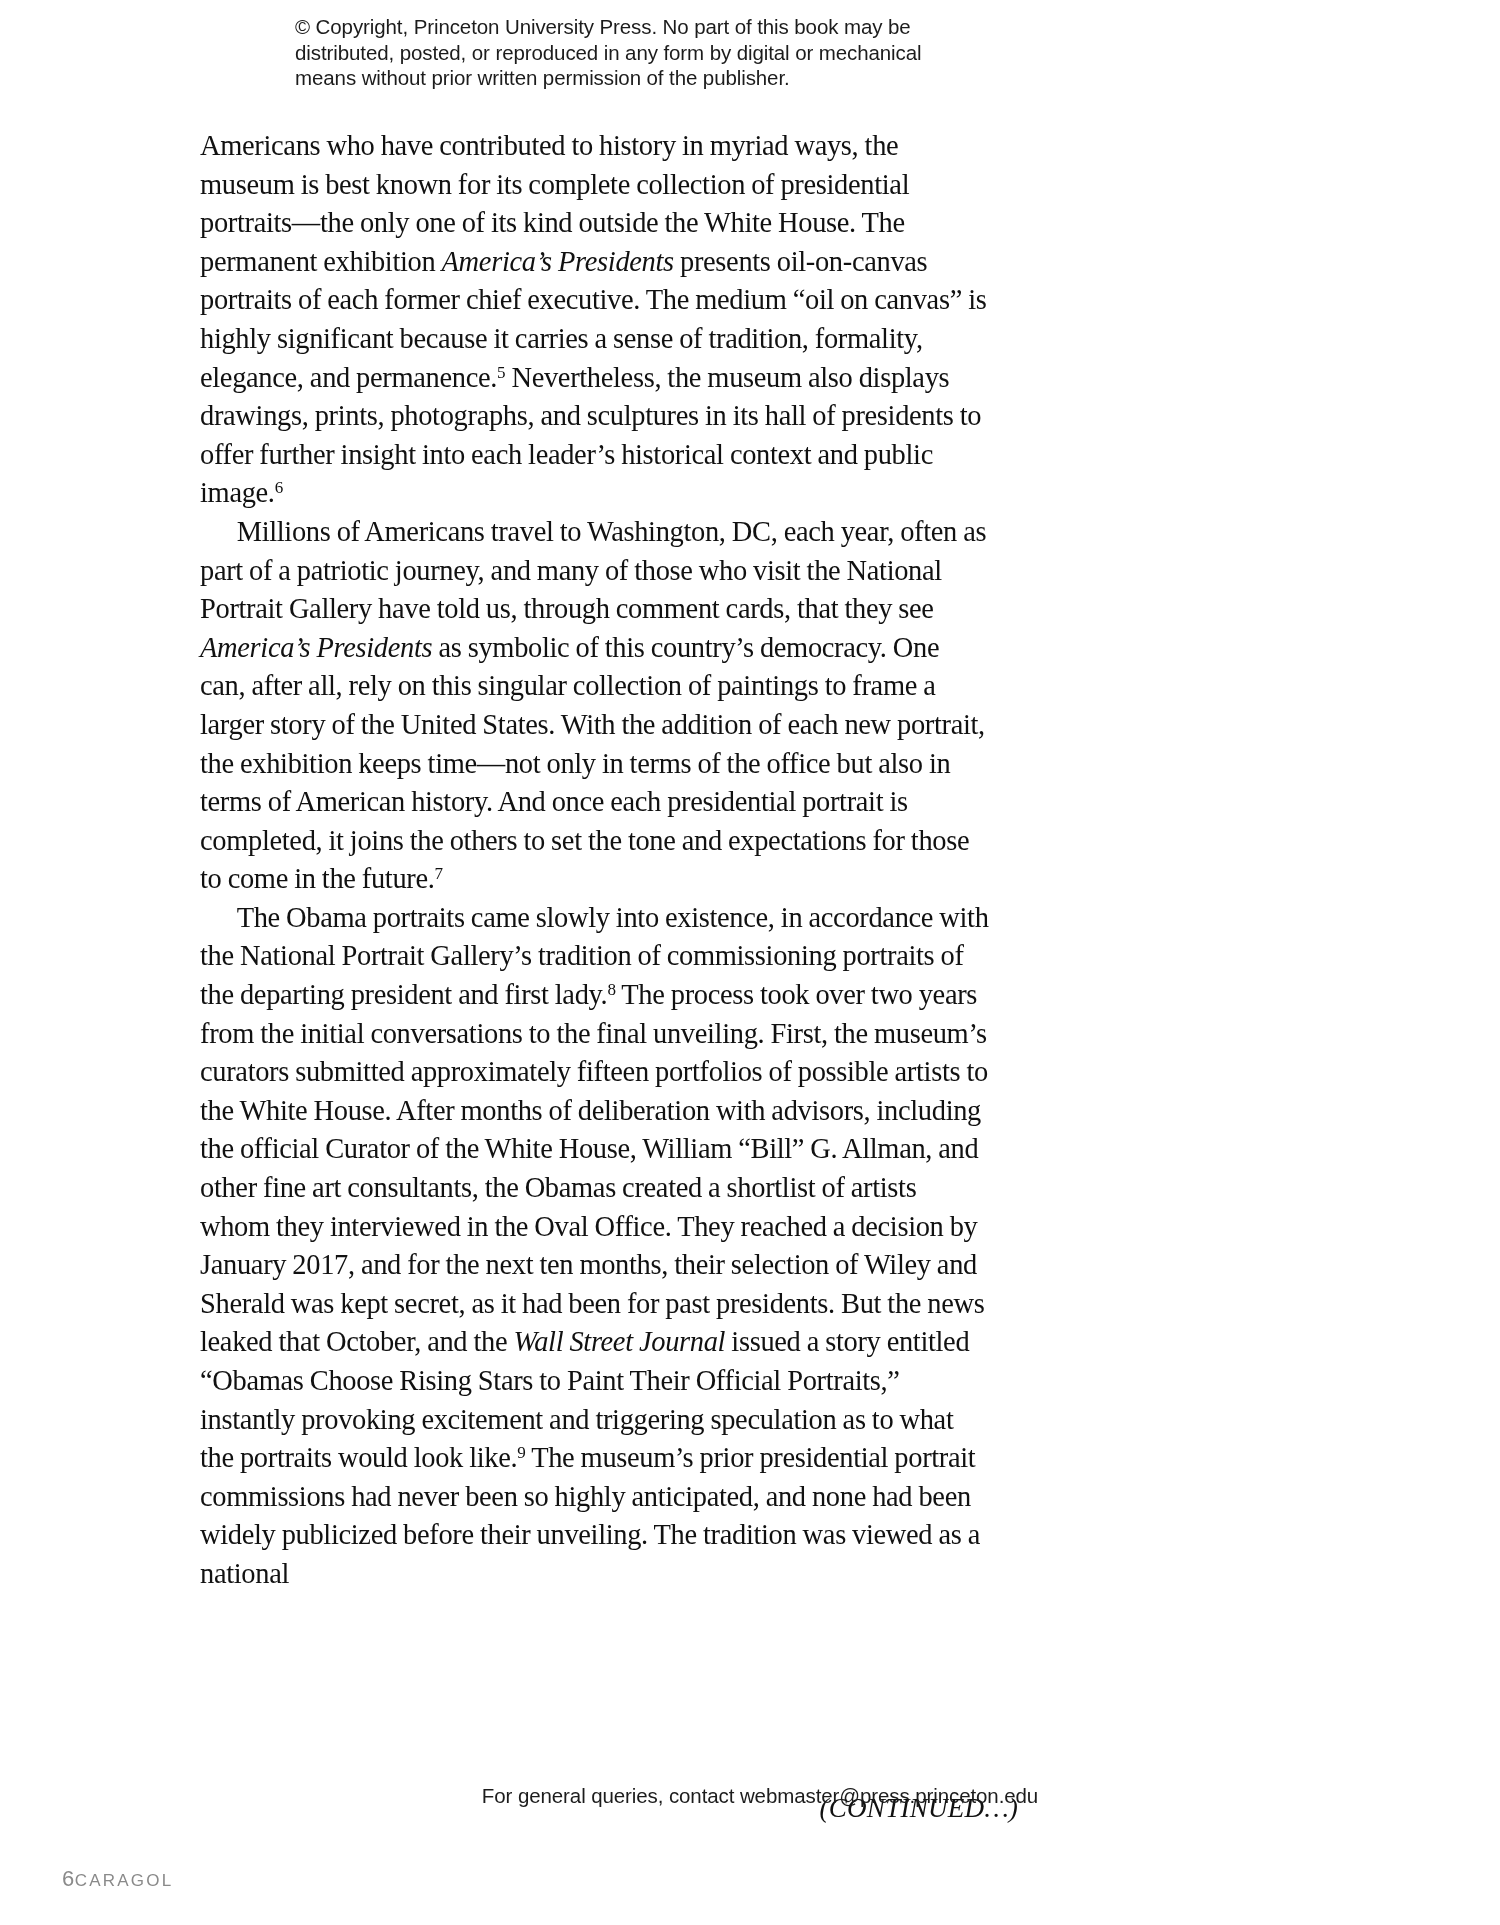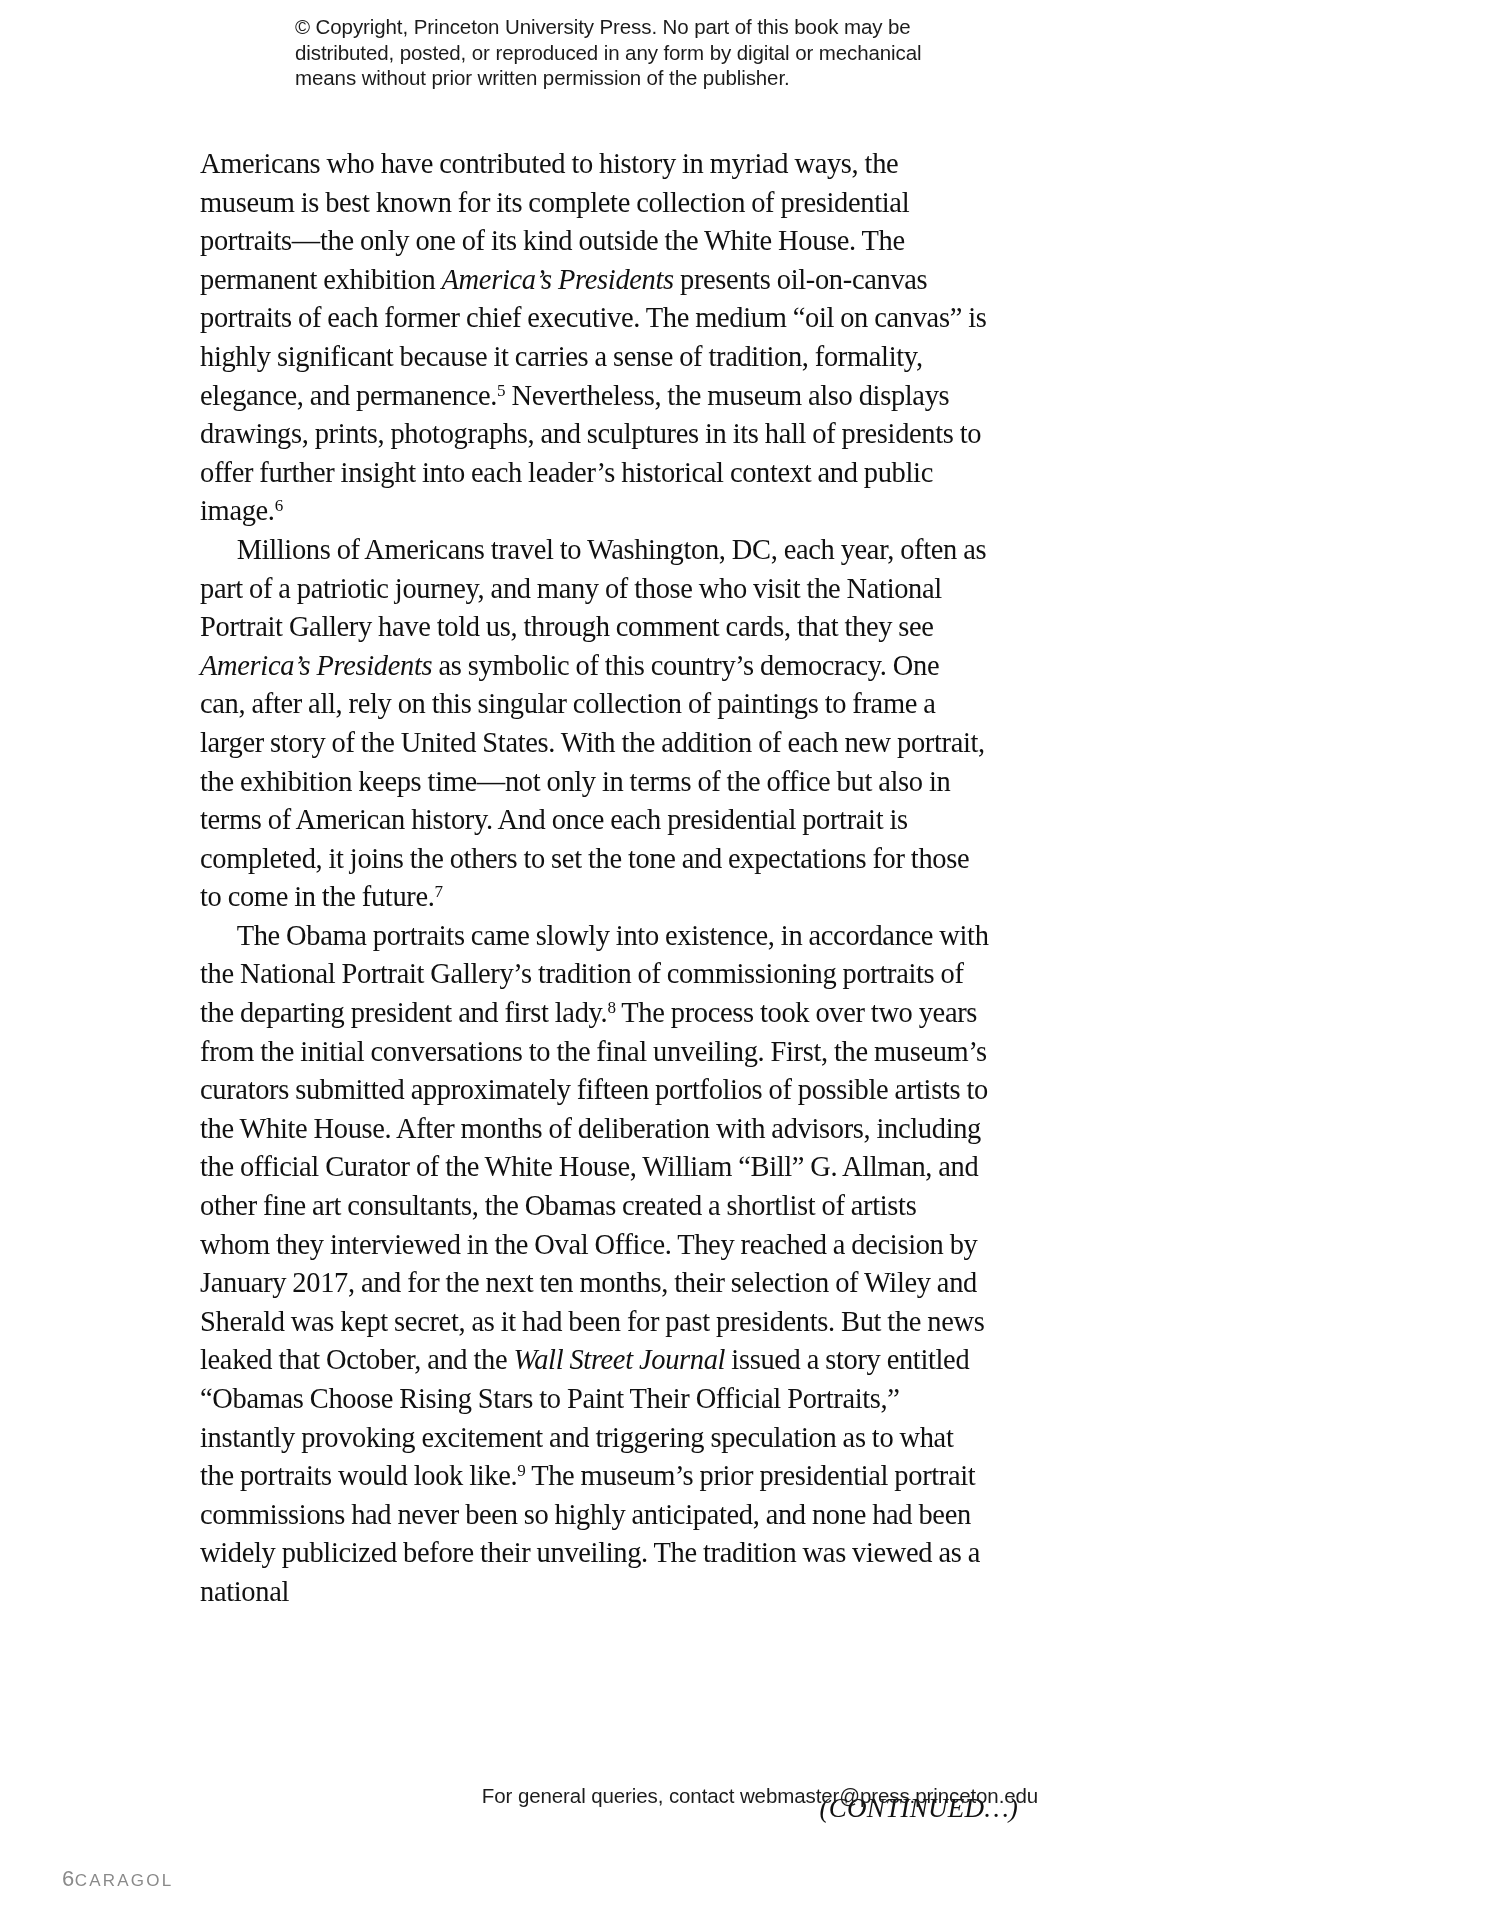--- a/index.html
+++ b/index.html
@@ -36,21 +36,21 @@
     line-height: 25.5px;
     color: #1c1c1c;
     text-align: left;
     letter-spacing: -0.1px;
   }
 
   
   .text-block {
     position: absolute;
     left: 200px;
-    top: 144px;
+    top: 126px;
     width: 818px;
   }
 
   .para {
     font-family: "Liberation Serif", serif;
     font-size: 29.5px;
     line-height: 38.6px;
     color: #111111;
     margin: 0;
     text-align: left;

